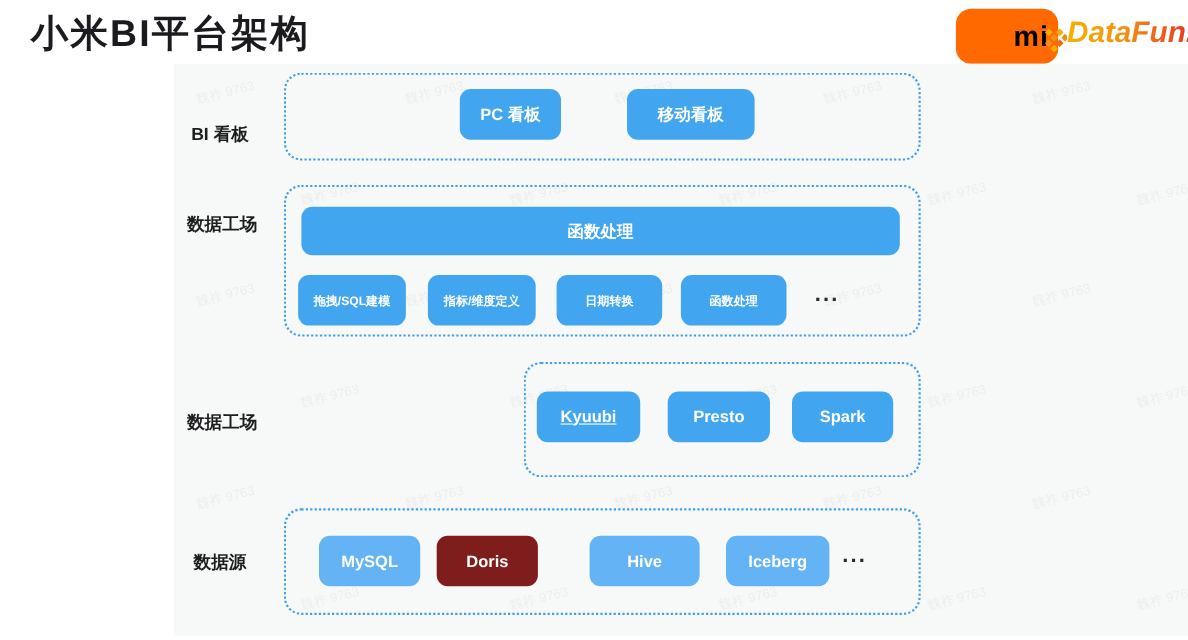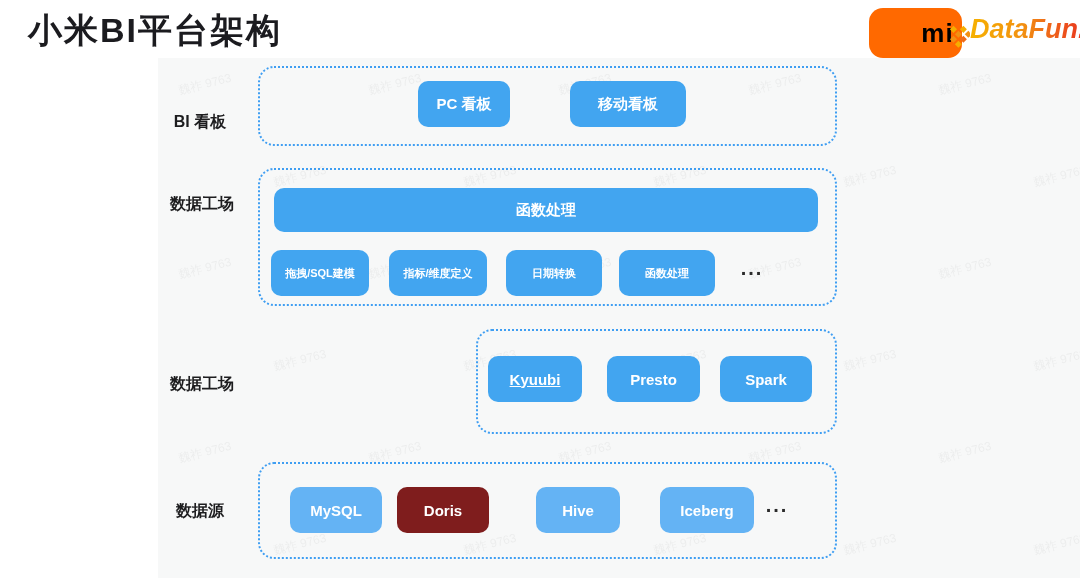--- a/index.html
+++ b/index.html
@@ -81,21 +81,21 @@
   #btn-date{left:506px;top:250px;width:96px;}
   #btn-func{left:619px;top:250px;width:96px;}
   #ellipsis-semantic{left:728px;top:250px;width:48px;}
   
   #btn-kyuubi{left:488px;top:356px;width:94px;text-decoration:underline;}
   #btn-presto{left:607px;top:356px;width:93px;}
   #btn-spark{left:720px;top:356px;width:92px;}
   
   #btn-mysql{left:273px;top:487px;width:92px;}
   #btn-doris{left:397px;top:487px;width:92px;}
-  #btn-hive{left:519px;top:487px;width:84px;text-align:center;}
+  #btn-hive{left:519px;top:487px;width:100px;text-align:center;}
   #btn-iceberg{left:643px;top:487px;width:94px;}
   #ellipsis-source{left:753px;top:487px;width:48px;}
 </style>
 </head>
 <body>
 
 <div class="abs" id="page-title">小米BI平台架构</div>
 
 <div class="abs" id="xiaomi-logo">
   <span>mi</span>

